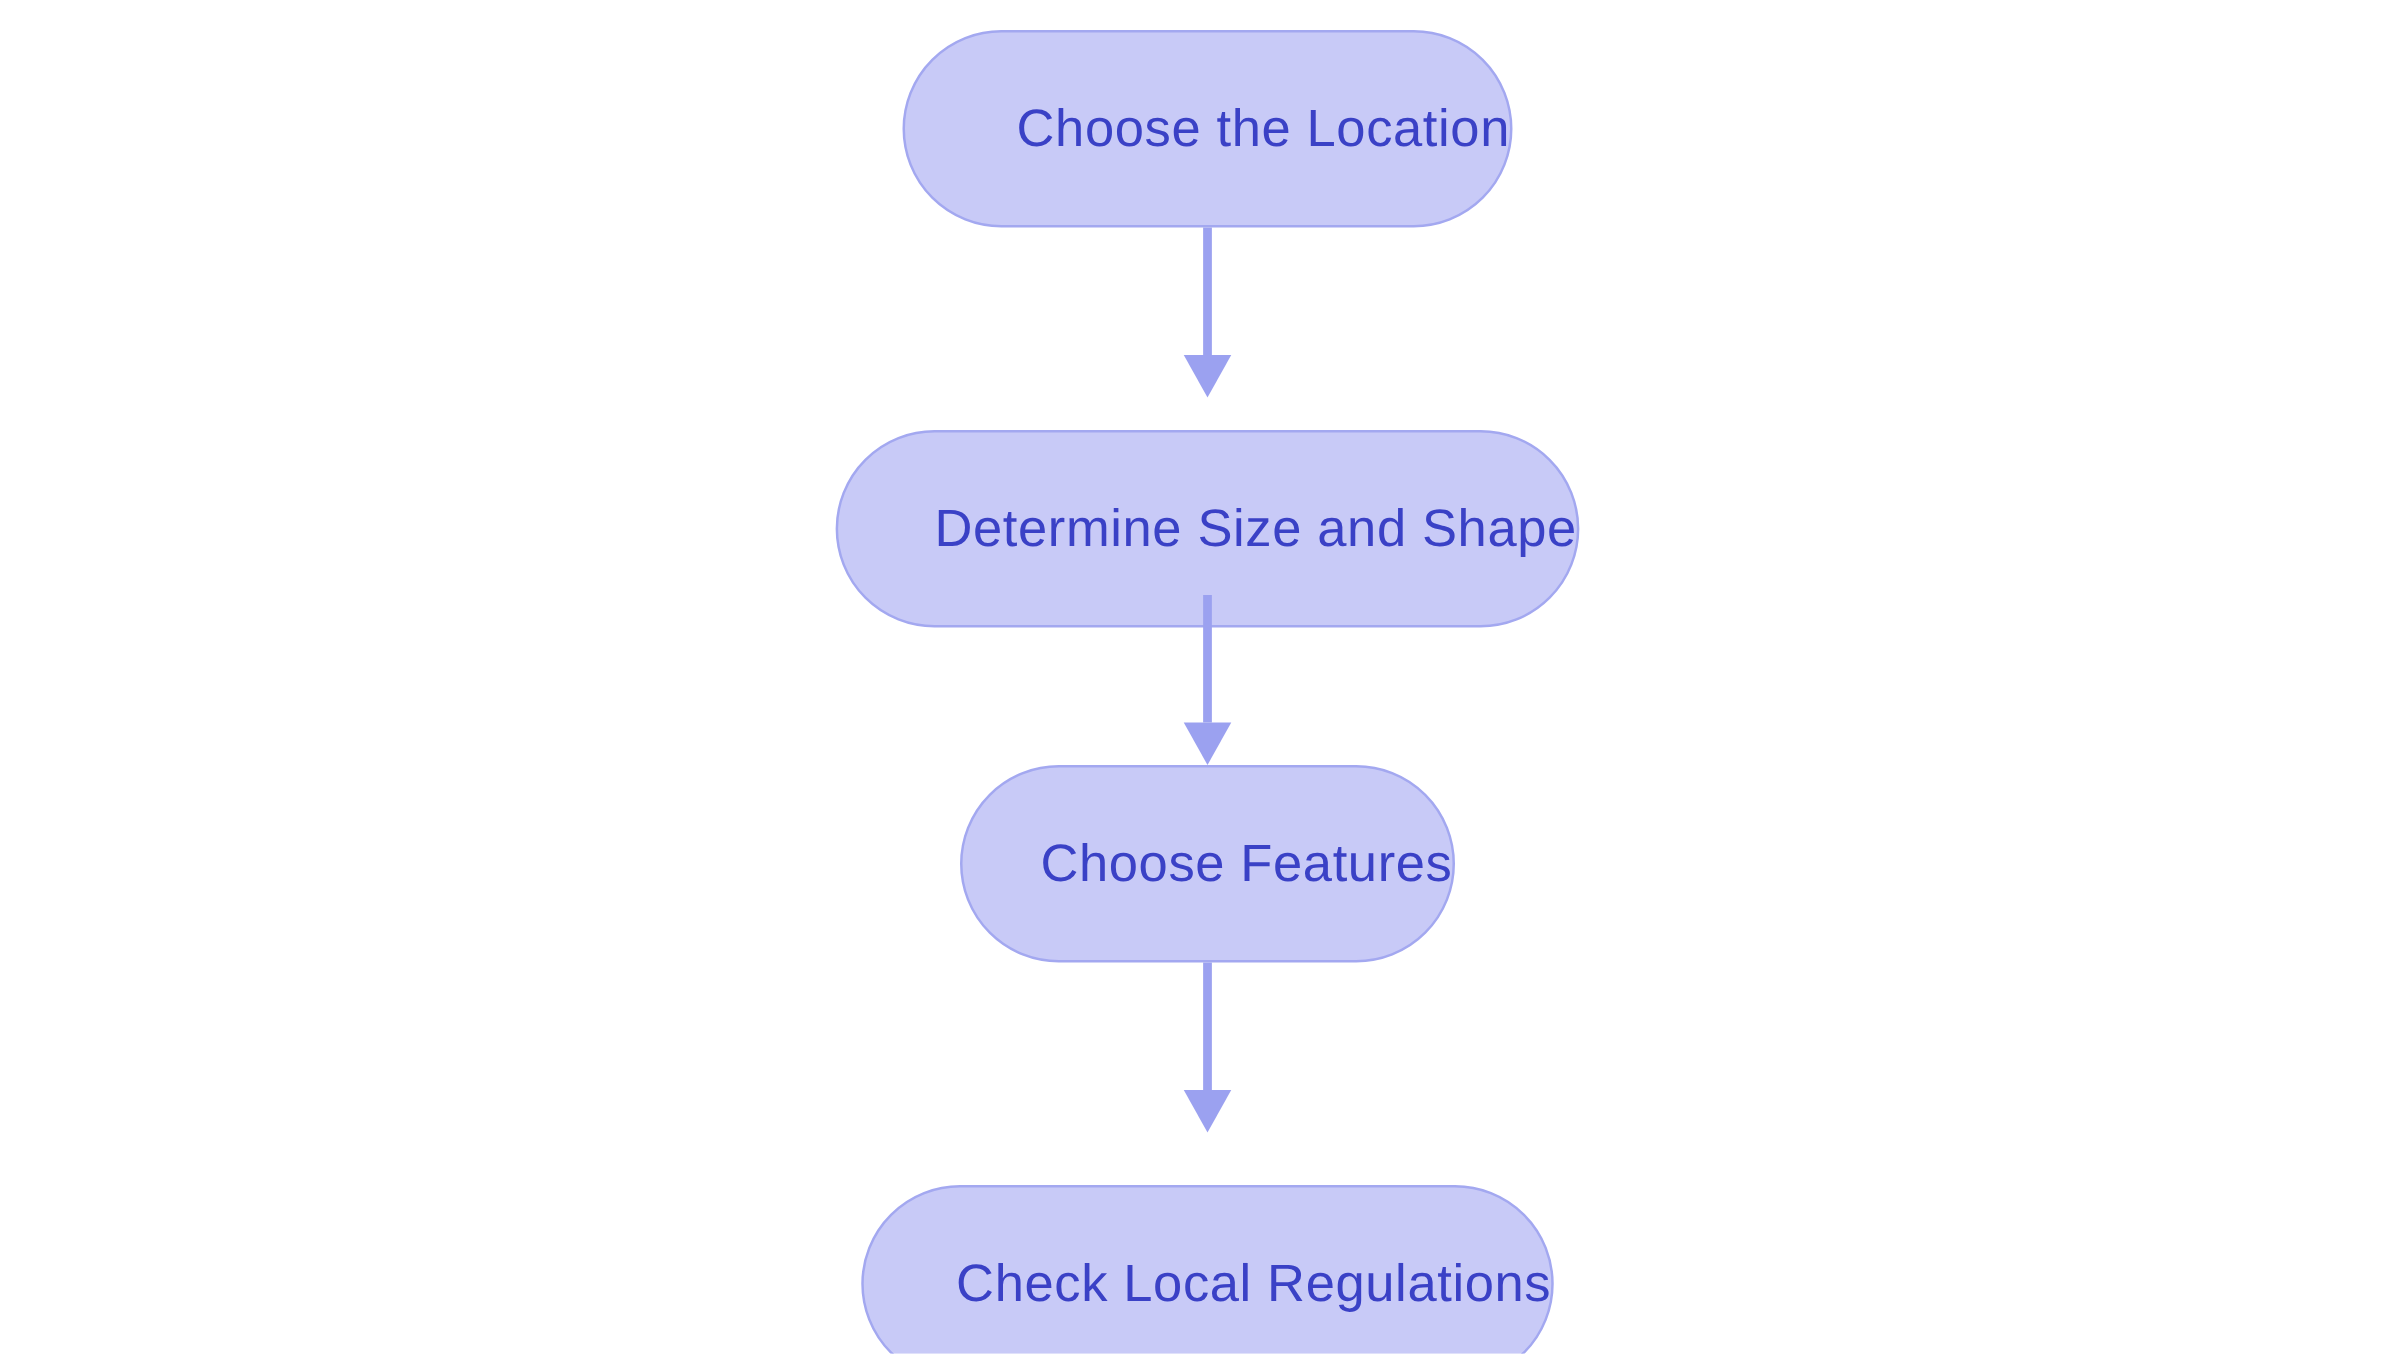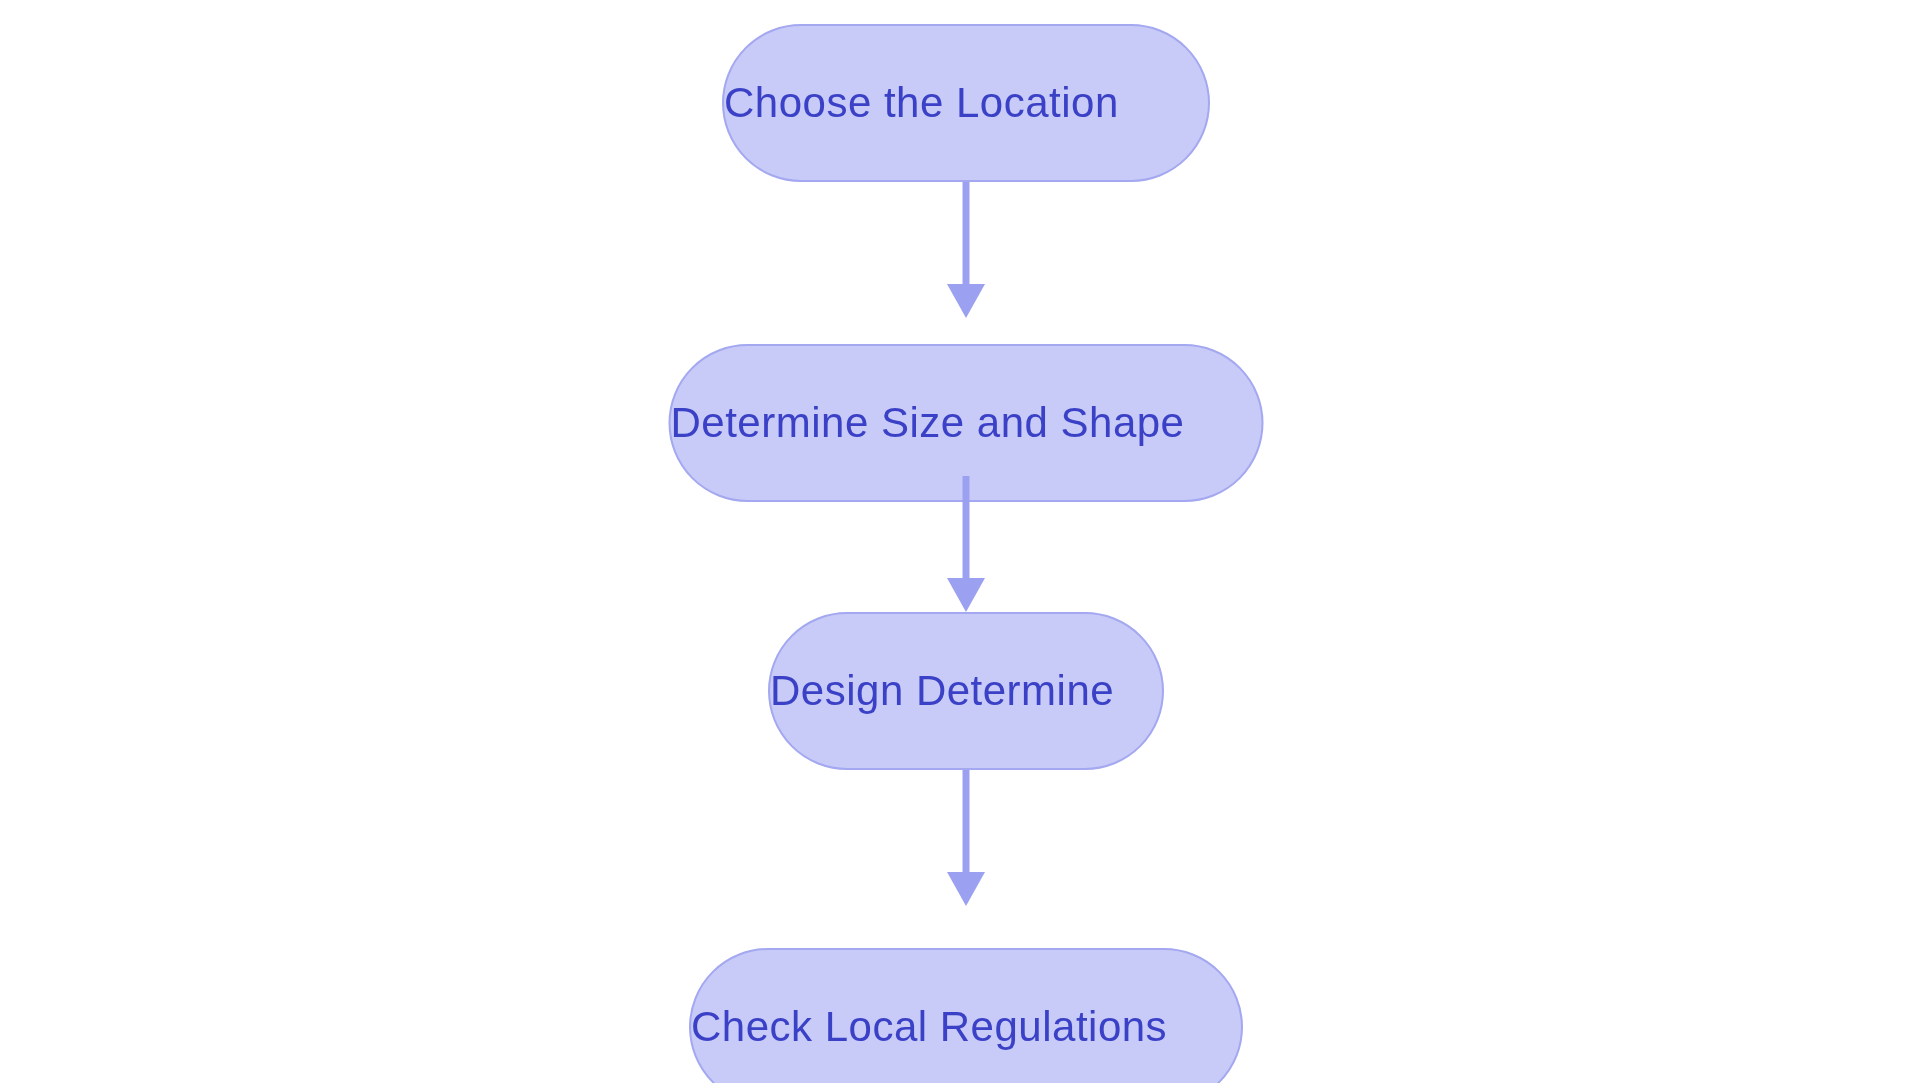--- a/index.html
+++ b/index.html
@@ -22,21 +22,21 @@
   .flow-node{
     position:absolute;
     left:966px;
     transform:translateX(-50%);
     height:158px;
     border-radius:79px;
     background:var(--node-fill);
     border:2px solid var(--node-border);
     display:flex;
     align-items:center;
-    justify-content:flex-start;
+    justify-content:flex-end;
   }
   .flow-node .label{
     font-size:42px;
     font-weight:400;
     color:var(--node-text);
     white-space:nowrap;
     letter-spacing:0.5px;
   }
   .node-1{top:24px;width:488px;}
   .node-2{top:304px;width:595px;margin-top:40px;}
@@ -79,21 +79,21 @@
   <div class="edge-head head-1"></div>
 
   <div class="flow-node node-2">
     <span class="label">Determine Size and Shape</span>
   </div>
 
   <div class="edge-stem stem-2"></div>
   <div class="edge-head head-2"></div>
 
   <div class="flow-node node-3">
-    <span class="label">Design Determine</span>
+    <span class="label">Choose Features</span>
   </div>
 
   <div class="edge-stem stem-3"></div>
   <div class="edge-head head-3"></div>
 
   <div class="flow-node node-4">
     <span class="label">Check Local Regulations</span>
   </div>
 
 </div>

